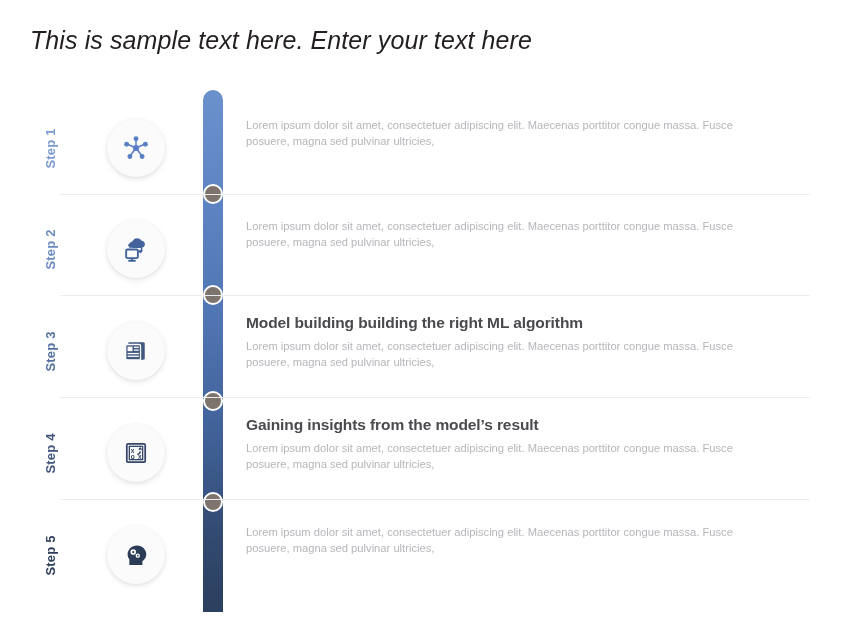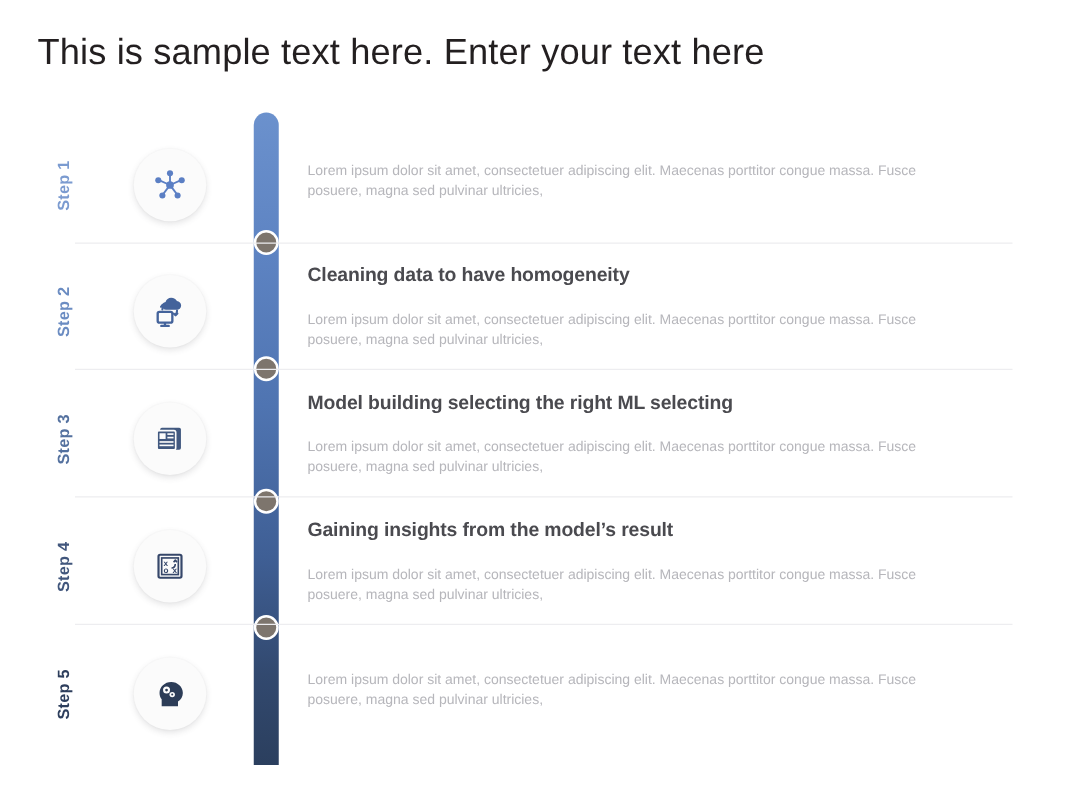--- a/index.html
+++ b/index.html
@@ -9,25 +9,26 @@
     font-family:"Liberation Sans", sans-serif;
     overflow:hidden;
     position:relative;
   }
   #page-root{position:relative;width:853px;height:640px;}
 
   
   .title{
     position:absolute;
     left:30px; top:26px;
-    font-size:29px;
+    font-size:25px;
     font-weight:400;
     color:#231f20;
     letter-spacing:.1px;
     white-space:nowrap;
+    font-style:italic;
   }
 
   
   .timeline-bar{
     position:absolute;
     left:203px; top:90px;
     width:20px; height:522px;
     background:linear-gradient(to bottom,#6b91cd 0%,#5d83c2 22%,#4f74b1 45%,#3f5f95 68%,#32496f 86%,#2b3f5e 100%);
     border-radius:10px 10px 0 0;
   }
@@ -79,21 +80,21 @@
   
   .content{position:absolute;left:246px;width:560px;}
   .heading{
     font-size:15.5px;
     font-weight:700;
     color:#4a4a4f;
     letter-spacing:-.1px;
     white-space:nowrap;
   }
   .body-text{
-    margin-top:19px;
+    margin-top:7px;
     font-size:11.2px;
     line-height:1.42;
     color:#b6b6bb;
     width:520px;
     font-weight:400;
   }
 </style>
 </head>
 <body>
 
@@ -148,21 +149,20 @@
         <line x1="11.7" y1="25.7" x2="11.7" y2="28.3" stroke="#44639b" stroke-width="2"></line>
         <line x1="8.6" y1="28.5" x2="14.9" y2="28.5" stroke="#44639b" stroke-width="2" stroke-linecap="round"></line>
         <path d="M9.5 14.4c0-2 1.1-3 1.1-3" fill="none" stroke="#44639b" stroke-width="1.8" stroke-linecap="round"></path>
         <path d="M8.3 12.2l1.3-1.6 1.5 1.3" fill="none" stroke="#44639b" stroke-width="1.8" stroke-linecap="round" stroke-linejoin="round"></path>
         <path d="M22 15.5c0 2.2-1.4 3.3-1.4 3.3" fill="none" stroke="#44639b" stroke-width="1.8" stroke-linecap="round"></path>
         <path d="M22.3 17.9l-1.5 1.6-1.5-1.4" fill="none" stroke="#44639b" stroke-width="1.8" stroke-linecap="round" stroke-linejoin="round"></path>
       </svg>
     </div>
 
     <div class="content" style="top:14px">
-      <div class="heading">Cleaning data to have homogeneity</div>
       <div class="body-text">Lorem ipsum  dolor sit  amet, consectetuer adipiscing  elit.  Maecenas porttitor congue massa. Fusce posuere, magna sed pulvinar  ultricies,</div>
     </div>
 
     <div class="row-sep" style="top:97px"></div>
   </div>
 
   <div class="row" style="top:300px">
     <div class="step-label" style="top:44px;color:#54719f">Step 3</div>
 
     <div class="icon-disc" style="left:107px;top:22px">
@@ -171,21 +171,21 @@
         <rect x="4.2" y="8.6" width="17" height="17.5" rx="1.6" fill="#41587f" stroke="#fbfbfb" stroke-width="1.5"></rect>
         <rect x="6.4" y="11" width="5.6" height="5.2" fill="#fbfbfb"></rect>
         <rect x="13.6" y="11" width="5.6" height="1.5" fill="#fbfbfb"></rect>
         <rect x="13.6" y="14.2" width="5.6" height="1.5" fill="#fbfbfb"></rect>
         <rect x="6.4" y="18.2" width="12.8" height="1.5" fill="#fbfbfb"></rect>
         <rect x="6.4" y="21.3" width="12.8" height="1.5" fill="#fbfbfb"></rect>
       </svg>
     </div>
 
     <div class="content" style="top:14px">
-      <div class="heading">Model building selecting the right ML selecting</div>
+      <div class="heading">Model building building the right ML algorithm</div>
       <div class="body-text">Lorem ipsum  dolor sit  amet, consectetuer adipiscing  elit.  Maecenas porttitor congue massa. Fusce posuere, magna sed pulvinar  ultricies,</div>
     </div>
 
     <div class="row-sep" style="top:97px"></div>
   </div>
 
   <div class="row" style="top:402px">
     <div class="step-label" style="top:44px;color:#41567c">Step 4</div>
 
     <div class="icon-disc" style="left:107px;top:22px">

